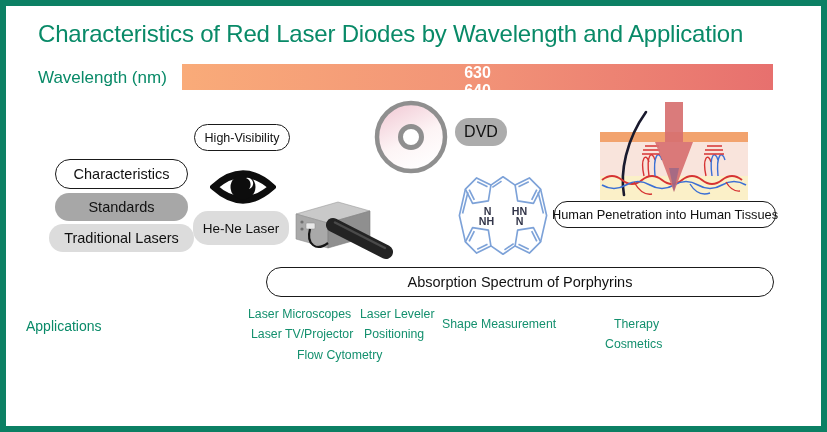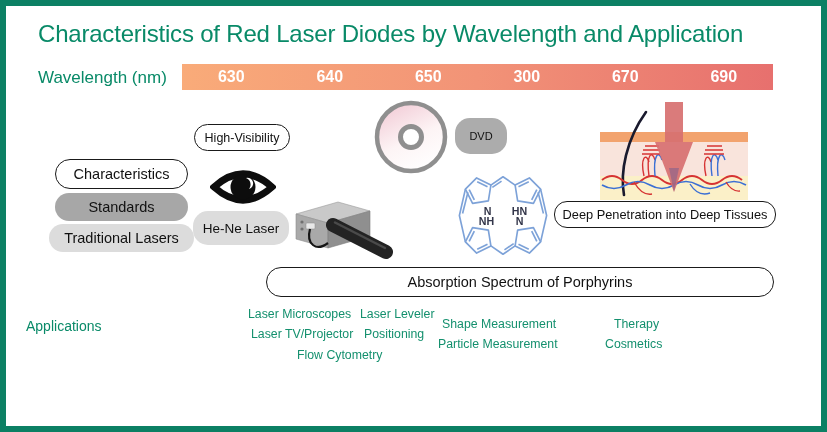--- a/index.html
+++ b/index.html
@@ -17,40 +17,40 @@
     font-size:24px;font-weight:500;letter-spacing:-0.2px;
     color:#098A68;
   }
   .wl-label{
     position:absolute;left:32px;top:62px;
     font-size:17px;color:#098A68;font-weight:500;
   }
   .wl-bar{
     position:absolute;left:176px;top:58px;width:591px;height:26px;
     background:linear-gradient(90deg,#F9AB79 0%,#F29377 50%,#E7706E 100%);
-    display:flex;align-items:center;
+    display:flex;align-items:center;flex-direction:column;
   }
   .wl-bar .tick{
     flex:1;text-align:center;color:#fff;font-weight:bold;font-size:16px;
   }
   .pill{
     position:absolute;display:flex;align-items:center;justify-content:center;
     border-radius:15px;font-size:13px;color:#111;white-space:nowrap;
     box-sizing:border-box;
   }
   .pill.outline{background:#fff;border:1.6px solid #1a1a1a;}
   .pill.gray-dark{background:#A7A7A7;}
   .pill.gray-light{background:#DCDCDC;}
   .pill.gray-mid{background:#ACACAC;}
   .p-characteristics{left:49px;top:153px;width:133px;height:30px;font-size:14.5px;}
   .p-standards{left:49px;top:187px;width:133px;height:28px;font-size:14.5px;}
   .p-traditional{left:43px;top:218px;width:145px;height:28px;font-size:14.5px;}
   .p-highvis{left:188px;top:118px;width:96px;height:27px;font-size:12.5px;border-radius:14px;}
   .p-hene{left:187px;top:205px;width:96px;height:34px;font-size:13.5px;}
-  .p-dvd{left:449px;top:112px;width:52px;height:36px;font-size:11px;}
+  .p-dvd{left:449px;top:112px;width:52px;height:28px;font-size:16px;}
   .p-deep{left:548px;top:195px;width:222px;height:27px;font-size:12.8px;border-radius:13px;}
   .p-absorption{left:260px;top:261px;width:508px;height:30px;font-size:14.5px;}
   .apps-label{
     position:absolute;left:20px;top:312px;
     font-size:14px;color:#098A68;font-weight:500;
   }
   .app-item{
     position:absolute;font-size:12.3px;font-weight:500;color:#14906E;white-space:nowrap;
   }
   .a-microscopes{left:242px;top:301px;}
@@ -171,29 +171,28 @@
       <path d="M40 80 q8 14 18 12" stroke="#D63333"></path>
       <path d="M96 82 q8 13 20 9" stroke="#3B6FD4"></path>
       <path d="M132 80 q6 10 14 9" stroke="#D63333"></path>
     </g>
     <g>
       <polygon points="71,0 89,0 89,40 99,40 80,90 61,40 71,40" fill="#D77070" opacity="0.92"></polygon>
       <polygon points="75,66 85,66 80,90" fill="#7C5E8E" opacity="0.55"></polygon>
     </g>
   </svg>
 
-  <div class="pill outline p-deep">Deep Penetration into Deep Tissues</div>
+  <div class="pill outline p-deep">Human Penetration into Human Tissues</div>
 
   <div class="pill outline p-absorption">Absorption Spectrum of Porphyrins</div>
 
   <span class="apps-label">Applications</span>
 
   <span class="app-item a-microscopes">Laser Microscopes</span>
   <span class="app-item a-leveler">Laser Leveler</span>
   <span class="app-item a-shape">Shape Measurement</span>
   <span class="app-item a-therapy">Therapy</span>
   <span class="app-item a-tv">Laser TV/Projector</span>
   <span class="app-item a-positioning">Positioning</span>
-  <span class="app-item a-particle">Particle Measurement</span>
   <span class="app-item a-cosmetics">Cosmetics</span>
   <span class="app-item a-flow">Flow Cytometry</span>
 
 </div>
 
 </body></html>

